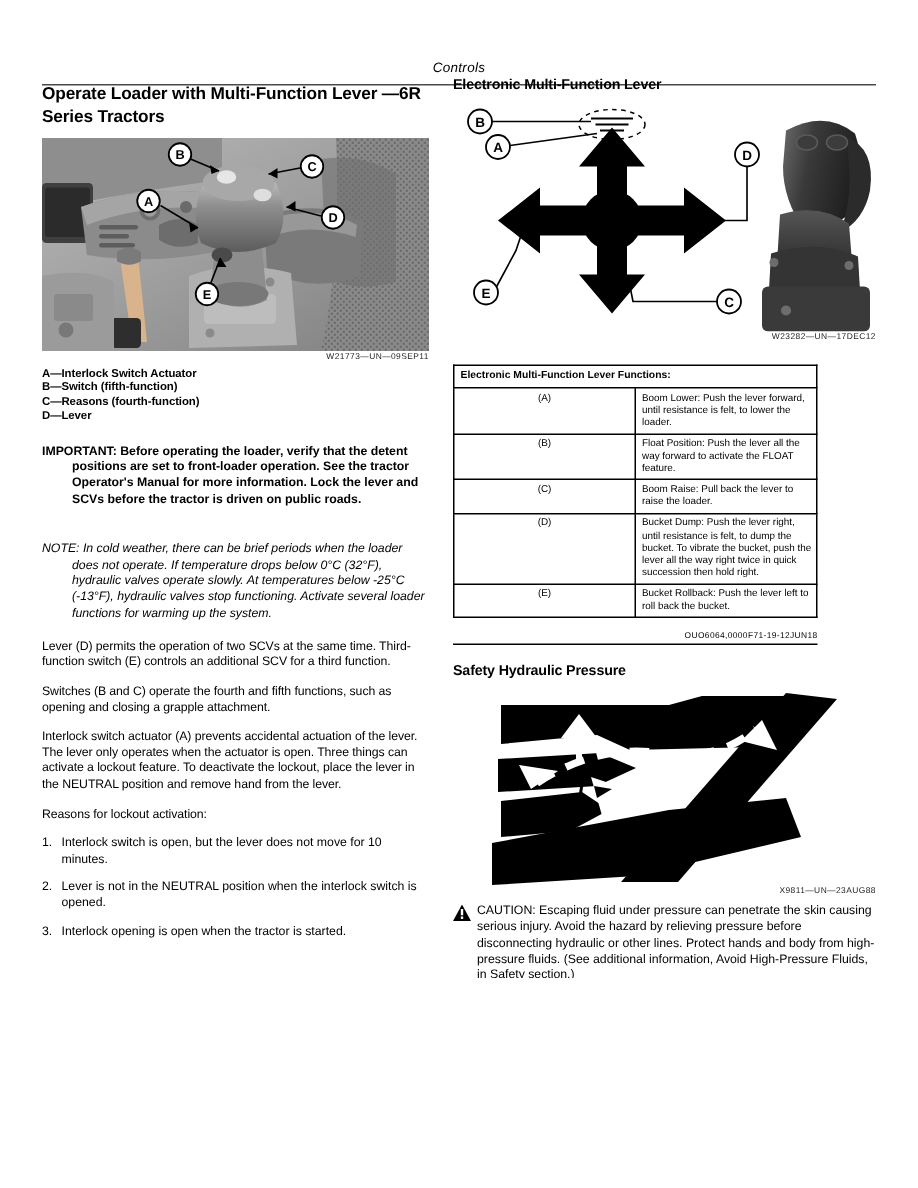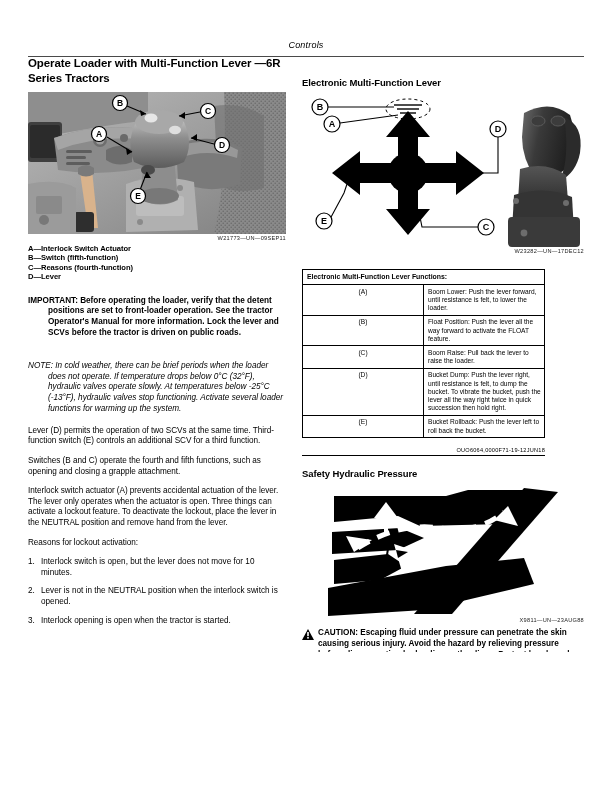--- a/index.html
+++ b/index.html
@@ -42,21 +42,21 @@
   }
 
   
   .col-left {
     position: absolute;
     left: 28px; top: 56px;
     width: 258px;
   }
   .col-right {
     position: absolute;
-    left: 302px; top: 76px;
+    left: 302px; top: 50px;
     width: 282px;
   }
 
   h2.sect {
     font-size: 11.5px;
     font-weight: bold;
     line-height: 14.5px;
     margin: 0 0 7px 0;
     letter-spacing: -.1px;
   }
@@ -170,21 +170,21 @@
     height: 1px;
     background: #000;
     margin: 2px 0 11px 0;
   }
 
   
   .caution {
     position: relative;
     padding-left: 16px;
     font-size: 8.2px;
-    font-weight: bold;
+    font-weight: normal;
     line-height: 10.8px;
     margin-top: 5px;
   }
   .caution .tri {
     position: absolute;
     left: 0; top: 1px;
     width: 12px; height: 11px;
   }
 
   

